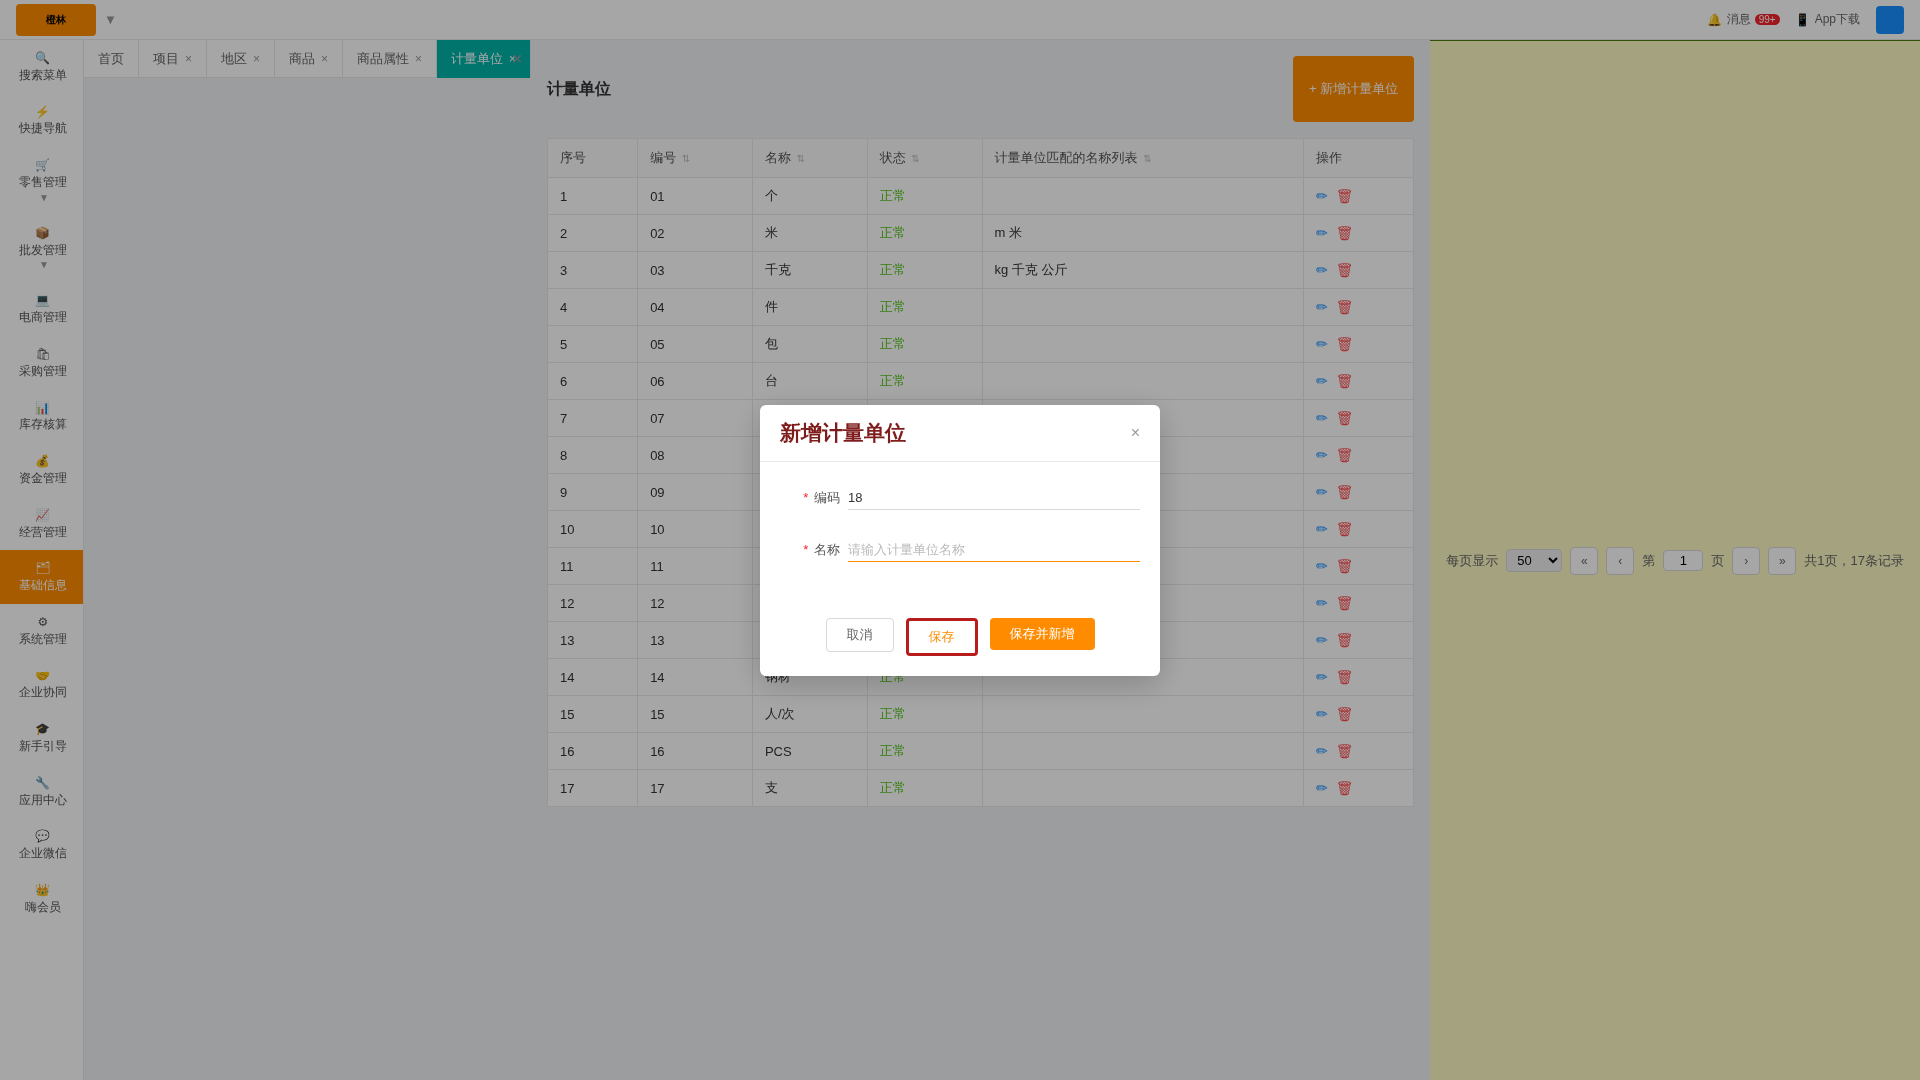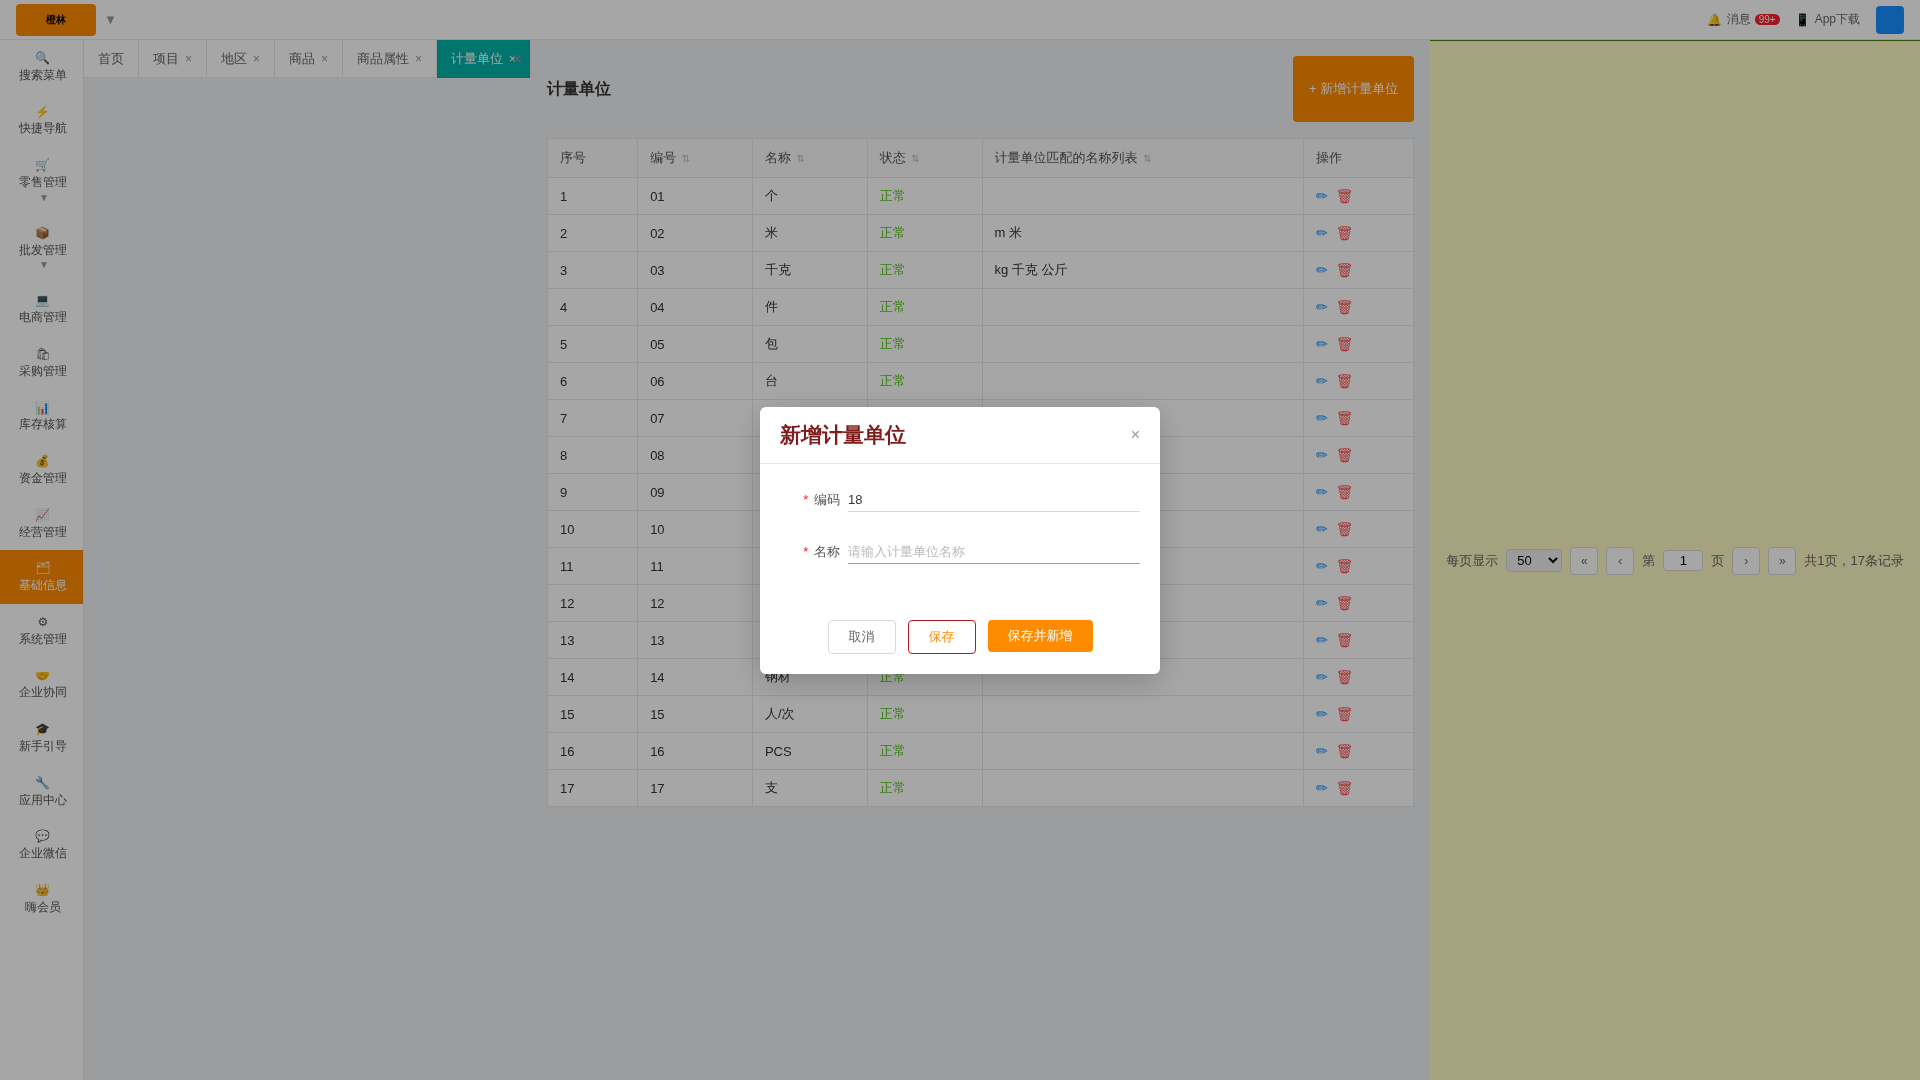--- a/index.html
+++ b/index.html
@@ -355,21 +355,21 @@
       padding: 7px 20px;
       border: 1px solid #d9d9d9;
       background: #fff;
       border-radius: 4px;
       cursor: pointer;
       font-size: 13px;
       color: #666;
     }
     .btn-save {
       padding: 7px 20px;
-      border: 1px solid #b91c1c;
+      border: 3px solid #b91c1c;
       background: #fff;
       border-radius: 4px;
       cursor: pointer;
       font-size: 13px;
       color: #ff8c00;
     }
     .btn-save-new {
       padding: 7px 20px;
       border: none;
       background: #ff8c00;

